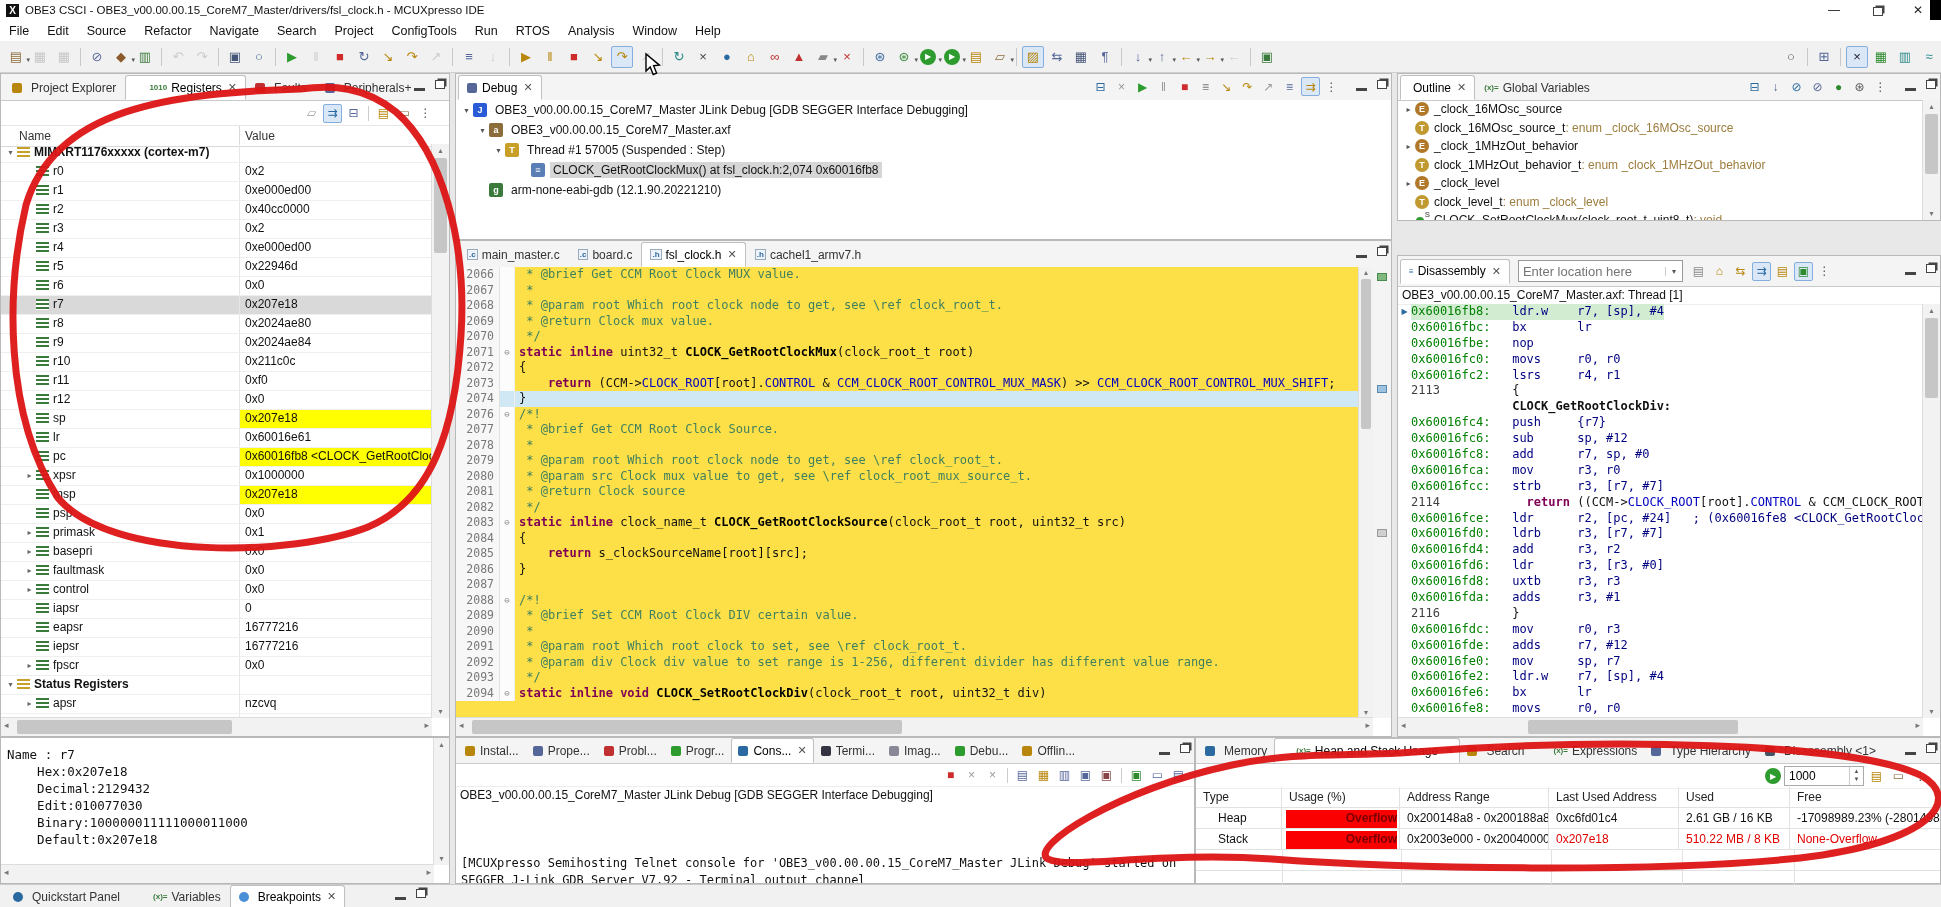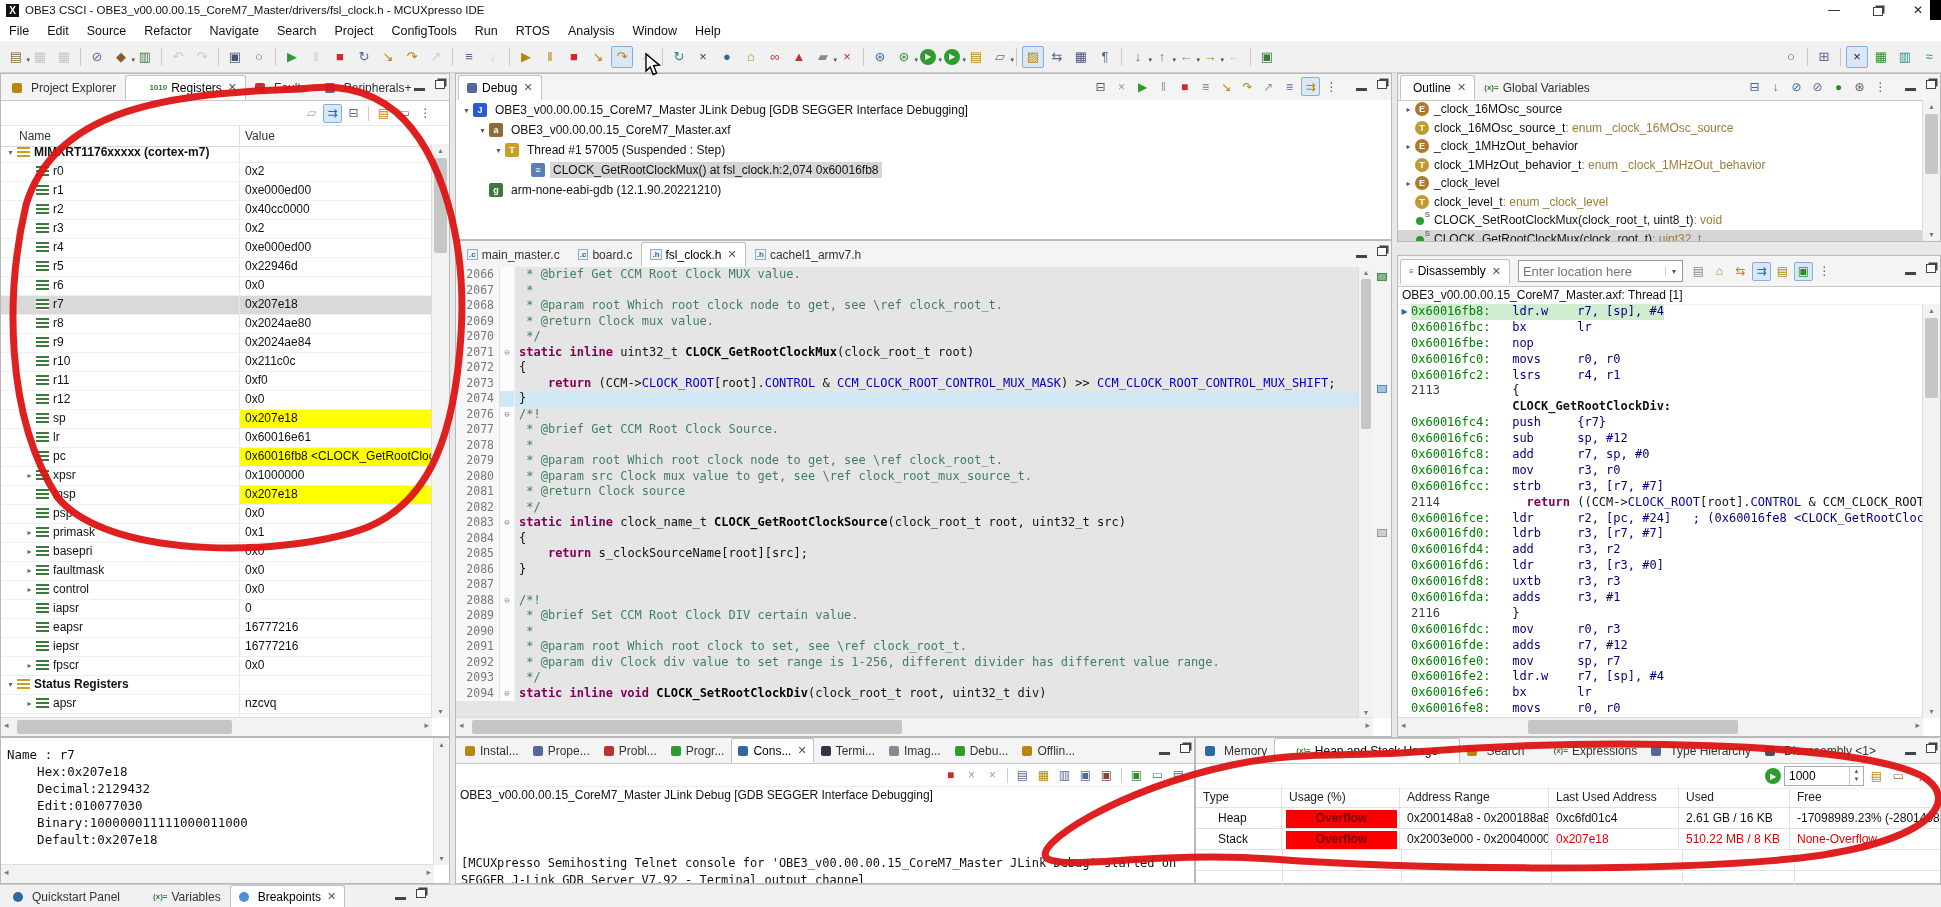--- a/index.html
+++ b/index.html
@@ -61,21 +61,21 @@
   .hsb .thumb{position:absolute;top:2px;bottom:2px;background:#c6c6c6;border-radius:2px;}
   .hsb .ar{position:absolute;top:2px;font-size:9px;color:#777;}
   
   .dbg-rows{position:absolute;top:26px;left:0;right:0;bottom:0;overflow:hidden;background:#fff;}
   .dbg-row{display:flex;align-items:center;height:20px;font-size:12px;white-space:nowrap;}
   .dbg-row.sel .dbg-label{background:#d6d6d6;}
   .dbg-exp{width:13px;text-align:center;color:#555;font-size:8px;flex:0 0 auto;}
   .dbg-ico{width:14px;height:14px;border-radius:2px;color:#fff;font-size:9px;font-weight:bold;display:flex;align-items:center;justify-content:center;margin-right:5px;flex:0 0 auto;}
   .dbg-label{padding:1px 3px;}
   
-  .ed-body{position:absolute;top:26px;left:0;right:18px;bottom:18px;overflow:hidden;background:#e5e5e5;}
+  .ed-body{position:absolute;top:26px;left:0;right:18px;bottom:18px;overflow:hidden;background:#fde047;}
   .ed-line{display:flex;height:15.5px;line-height:15.5px;font-family:"DejaVu Sans Mono",monospace;font-size:12px;}
   .ed-no{width:38px;text-align:right;color:#787878;background:#f7f7f7;border-right:1px solid #e2e2e2;padding-right:5px;flex:0 0 auto;font-size:11.5px;}
   .ed-fold{width:14px;color:#888;font-size:9px;text-align:center;flex:0 0 auto;background:#fcfcfc;border-right:1px solid #f0f0f0;}
   .ed-fold.show::before{content:"⊖";}
   .ed-code{flex:1;white-space:pre;overflow:hidden;padding-left:4px;}
   .ed-line.cur .ed-code{background:#cfe8f4;}
   .ed-line.cur .ed-fold{background:#cfe8f4;}
   .tk-cm{color:#3F7F5F;}
   .tk-kw{color:#7F0055;font-weight:bold;}
   .tk-fn{color:#000;font-weight:bold;}
@@ -126,21 +126,21 @@
   .hs-table{position:absolute;top:49px;left:0;right:0;bottom:0;font-size:12px;}
   .hs-hrow,.hs-row{display:flex;height:20px;line-height:20px;border-bottom:1px solid #e2e2e2;}
   .hs-hrow{color:#222;}
   .hs-c{padding-left:7px;box-sizing:border-box;border-right:1px solid #e2e2e2;overflow:hidden;white-space:nowrap;flex:0 0 auto;}
   .hs-type{width:86px;}
   .hs-usage{width:118px;}
   .hs-range{width:149px;}
   .hs-last{width:130px;}
   .hs-used{width:111px;}
   .hs-free{width:148px;border-right:none;flex:1 1 auto;}
-  .hs-badge{display:block;margin:2px 2px 2px -3px;height:20px;line-height:16px;background:#fb0000;color:#7a0000;text-align:center;font-weight:bold;}
+  .hs-badge{display:block;margin:2px 2px 2px -3px;height:20px;line-height:16px;background:#fb0000;color:#7a0000;text-align:right;font-weight:bold;}
   .hs-row .hs-type{padding-left:22px;}
   .redrow .hs-last,.redrow .hs-used,.redrow .hs-free{color:#e00000;}
   .hs-empty{display:flex;height:20px;border-bottom:1px solid #e2e2e2;}
   .hs-empty span{border-right:1px solid #e2e2e2;flex:0 0 auto;height:100%;}
   
   .bottombar{position:absolute;left:0;top:884px;width:1941px;height:23px;background:#f1f1f1;border-top:1px solid #c9c9c9;display:flex;align-items:flex-end;}
   .overlay{position:absolute;left:0;top:0;width:1941px;height:907px;pointer-events:none;z-index:50;}
 </style>
 </head>
 <body>
@@ -941,21 +941,21 @@
         <div class="thumb" style="top:12px;height:150px;"></div>
         <div class="ar" style="bottom:1px;">▾</div>
     </div>
     <div class="hsb" style="right:18px;">
       <div class="ar" style="left:3px;">◂</div>
         <div class="thumb" style="left:16px;width:430px;"></div>
         <div class="ar" style="right:3px;">▸</div>
     </div>
   </div>
 
-  <div class="panel" style="left:1397px;top:73px;width:544px;height:169px;">
+  <div class="panel" style="left:1397px;top:73px;width:544px;height:148px;">
     <div class="tabrow">
       <div style="display:flex;align-items:flex-end;">
 
       <div class="tab active">
           <span class="tab-ictext"></span>
           <span>Outline</span>
             <span class="tab-x">✕</span>
         </div>
           <div class="tab">
           <span class="tab-ictext">(x)=</span>

